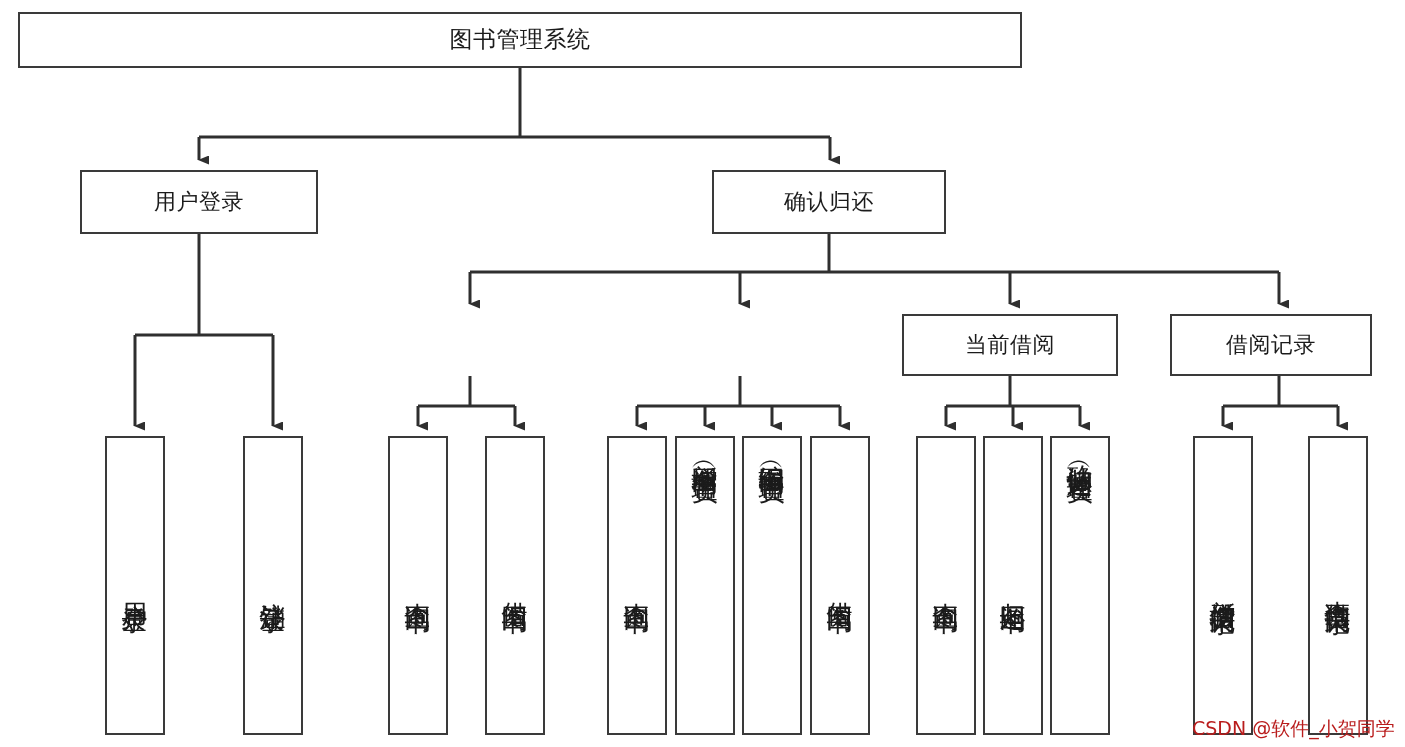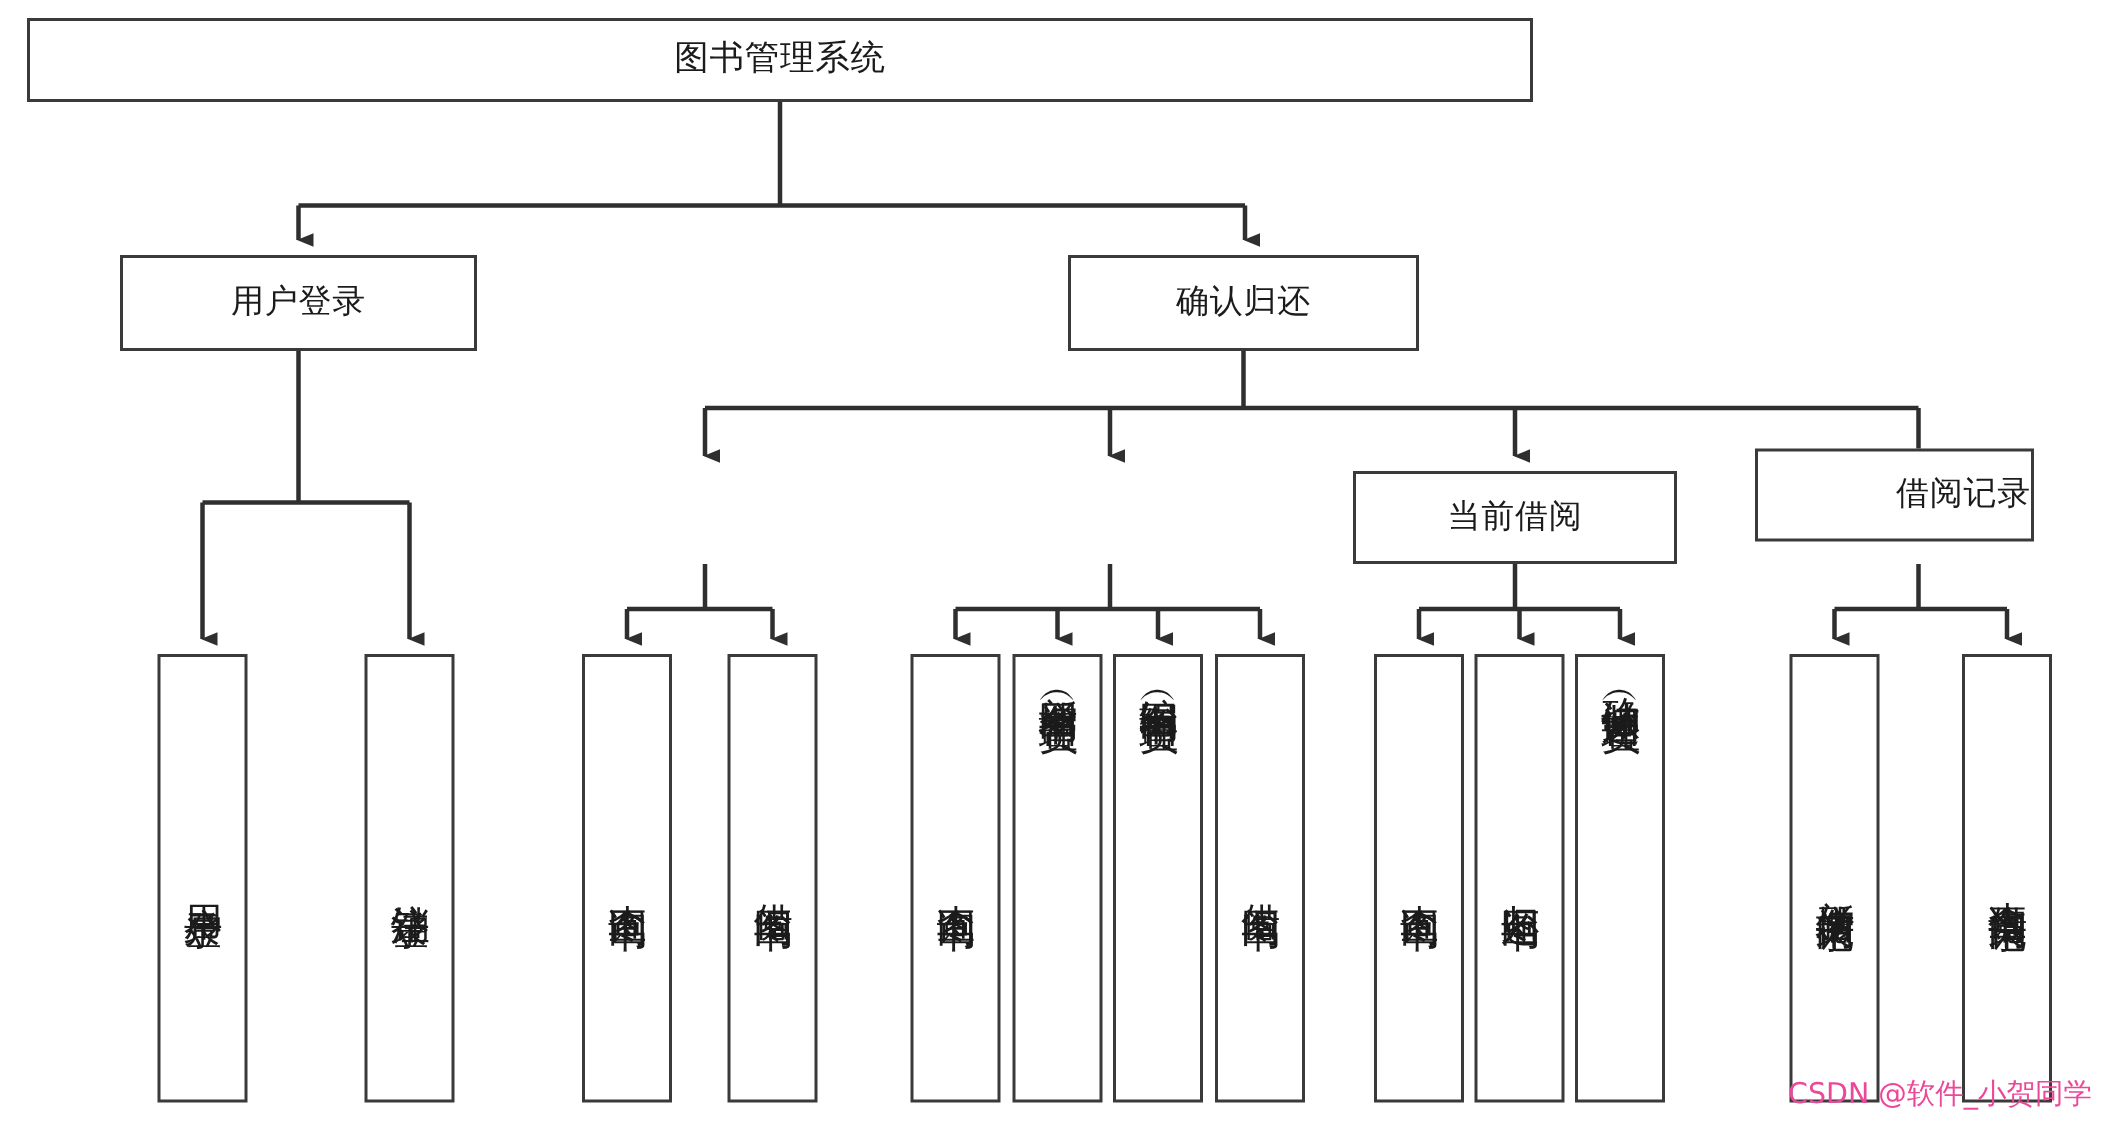--- a/index.html
+++ b/index.html
@@ -62,21 +62,21 @@
     line-height: 1.0;
     letter-spacing: 2px;
     white-space: nowrap;
   }
   .node.vert.centered {
     align-items: center;
     padding-top: 0;
   }
   #watermark {
     position: absolute;
-    color: #ec4899;
+    color: #b91c1c;
     font-size: 19px;
     white-space: nowrap;
     user-select: none;
   }
 </style>
 </head>
 <body>
 
 <div id="diagram-root">
 
@@ -138,21 +138,21 @@
   <div class="node horiz" style="left: 80px; top: 170px; width: 238px; height: 64px;">
     <span class="node-label">用户登录</span>
   </div>
   <div class="node horiz" style="left: 712px; top: 170px; width: 234px; height: 64px;">
     <span class="node-label">确认归还</span>
   </div>
 
   <div class="node horiz" style="left: 902px; top: 314px; width: 216px; height: 62px;">
     <span class="node-label">当前借阅</span>
   </div>
-  <div class="node horiz" style="left: 1170px; top: 299px; width: 186px; height: 62px; justify-content: flex-end;">
+  <div class="node horiz" style="left: 1170px; top: 314px; width: 202px; height: 62px;">
     <span class="node-label">借阅记录</span>
   </div>
 
   <div class="node vert centered" style="left: 105px; top: 436px; width: 60px; height: 299px;">
     <span class="node-label">用户登录</span>
   </div>
   <div class="node vert centered" style="left: 243px; top: 436px; width: 60px; height: 299px;">
     <span class="node-label">注销登录</span>
   </div>
 

